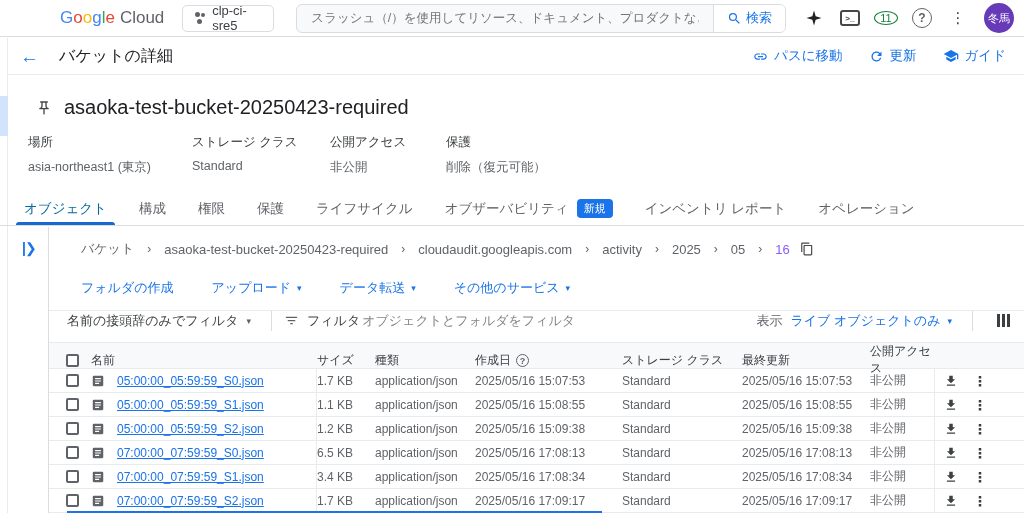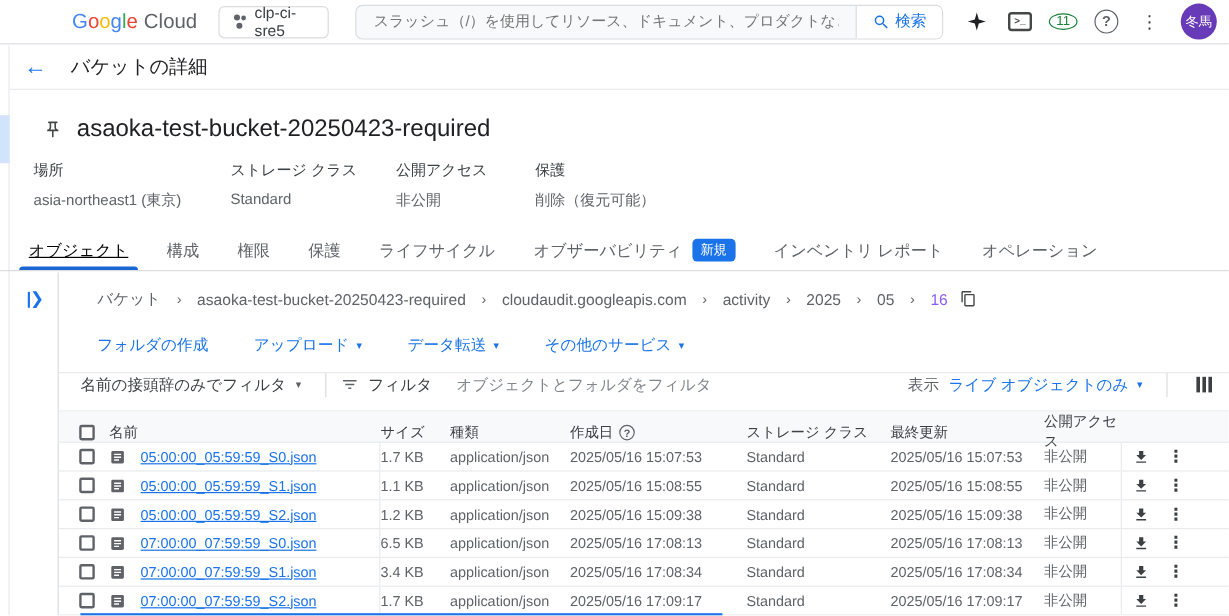--- a/index.html
+++ b/index.html
@@ -61,21 +61,21 @@
   .meta { position:absolute; top:134px; left:28px; display:flex; }
   .meta .m { margin-right:26px; }
   .meta .lab { font-size:12.5px; color:#3c4043; margin-bottom:8px; }
   .meta .val { font-size:12.5px; color:#5f6368; }
 
   
   .tabs { position:absolute; top:192px; left:0; right:0; height:34px; display:flex; align-items:stretch;
     border-bottom:1px solid #dadce0; padding-left:8px; }
   .tab { display:flex; align-items:center; gap:8px; padding:0 16px; font-size:13.5px; color:#5f6368;
     cursor:pointer; position:relative; white-space:nowrap; }
-  .tab.active { color:#000000; font-weight:500;text-decoration:underline; }
+  .tab.active { color:#0369a1; font-weight:500; }
   .tab.active::after { content:""; position:absolute; left:8px; right:8px; bottom:0; height:3px;
     background:#1967d2; border-radius:3px 3px 0 0; }
   .badge { background:#1a73e8; color:#fff; font-size:11px; padding:2px 7px; border-radius:4px; font-weight:400; }
 
   
   .expand-ic { position:absolute; top:240px; left:22px; color:#1a73e8; font-size:14px; font-weight:700;
     cursor:pointer; letter-spacing:-1px; }
   .panel { position:absolute; top:227px; left:48px; right:0; bottom:0; border-left:1px solid #dadce0; background:#fff; }
 
   .crumbs { display:flex; align-items:center; height:44px; padding-left:32px; font-size:13px; color:#5f6368; }
@@ -87,21 +87,21 @@
   .toolbar { display:flex; align-items:center; height:34px; padding-left:32px; gap:38px; }
   .tool { color:#1a73e8; font-size:13px; cursor:pointer; display:flex; align-items:center; gap:6px; }
   .caret { font-size:9px; color:#1a73e8; }
 
   .filterbar { display:flex; align-items:center; height:33px; border-top:1px solid #e8eaed;
     border-bottom:1px solid #e8eaed; margin-top:5px; padding:0 14px 12px 10px; font-size:13px; }
   .prefix-dd { display:flex; align-items:center; gap:8px; color:#3c4043; cursor:pointer; padding:0 8px; }
   .prefix-dd .caret { color:#5f6368; }
   .vdiv { width:1px; height:20px; background:#dadce0; margin:0 12px; }
   .filter-ic { fill:#5f6368; margin-right:8px; }
-  .filter-lab { color:#3c4043; margin-right:20px; }
+  .filter-lab { color:#3c4043; margin-right:2px; }
   .filter-ph { color:#80868b; }
   .show-group { margin-left:auto; display:flex; align-items:center; gap:8px; }
   .show-lab { color:#5f6368; }
   .show-val { color:#1a73e8; cursor:pointer; display:flex; align-items:center; gap:7px; }
   .col-ic { display:flex; gap:2px; cursor:pointer; margin-left:4px; }
   .col-ic i { width:3px; height:13px; background:#3c4043; display:block; }
 
   
   .grid-row { display:grid;
     grid-template-columns:42px 26px 200px 58px 100px 147px 120px 128px 65px 32px 26px auto;
@@ -166,20 +166,40 @@
       <div class="tb-ic">
           <span>⋮</span>
         </div>
       <div class="avatar">冬馬</div>
     </div>
   </div>
 
   <div class="subbar">
     <span class="back">←</span>
     <span class="subtitle">バケットの詳細</span>
+    <div class="subbar-actions">
+      <div class="blue-act">
+        <svg width="15" height="15" viewBox="0 0 24 24">
+            <path d="M3.9 12c0-1.71 1.39-3.1 3.1-3.1h4V7H7c-2.76 0-5 2.24-5 5s2.24 5 5 5h4v-1.9H7c-1.71 0-3.1-1.39-3.1-3.1zM8 13h8v-2H8v2zm9-6h-4v1.9h4c1.71 0 3.1 1.39 3.1 3.1s-1.39 3.1-3.1 3.1h-4V17h4c2.76 0 5-2.24 5-5s-2.24-5-5-5z"></path>
+          </svg>
+        <span>パスに移動</span>
+      </div>
+      <div class="blue-act">
+        <svg width="15" height="15" viewBox="0 0 24 24">
+            <path d="M17.65 6.35A7.96 7.96 0 0 0 12 4c-4.42 0-8 3.58-8 8s3.58 8 8 8c3.73 0 6.84-2.55 7.73-6h-2.08A5.99 5.99 0 0 1 12 18c-3.31 0-6-2.69-6-6s2.69-6 6-6c1.66 0 3.14.69 4.22 1.78L13 11h7V4l-2.35 2.35z"></path>
+          </svg>
+        <span>更新</span>
+      </div>
+      <div class="blue-act">
+        <svg width="16" height="16" viewBox="0 0 24 24">
+            <path d="M5 13.18v4L12 21l7-3.82v-4L12 17l-7-3.82zM12 3 1 9l11 6 9-4.91V17h2V9L12 3z"></path>
+          </svg>
+        <span>ガイド</span>
+      </div>
+    </div>
   </div>
 
   <div class="leftstrip">
       <div class="hl"></div>
     </div>
 
   <div class="bucket-head">
     <svg class="pin" width="16" height="16" viewBox="0 0 24 24" fill="#444746">
         <path d="M14 4v5c0 1.12.37 2.16 1 3H9c.65-.86 1-1.9 1-3V4h4m3-2H7c-.55 0-1 .45-1 1s.45 1 1 1h1v5c0 1.66-1.34 3-3 3v2h5.97v7l1 1 1-1v-7H19v-2c-1.66 0-3-1.34-3-3V4h1c.55 0 1-.45 1-1s-.45-1-1-1z"></path>
       </svg>

